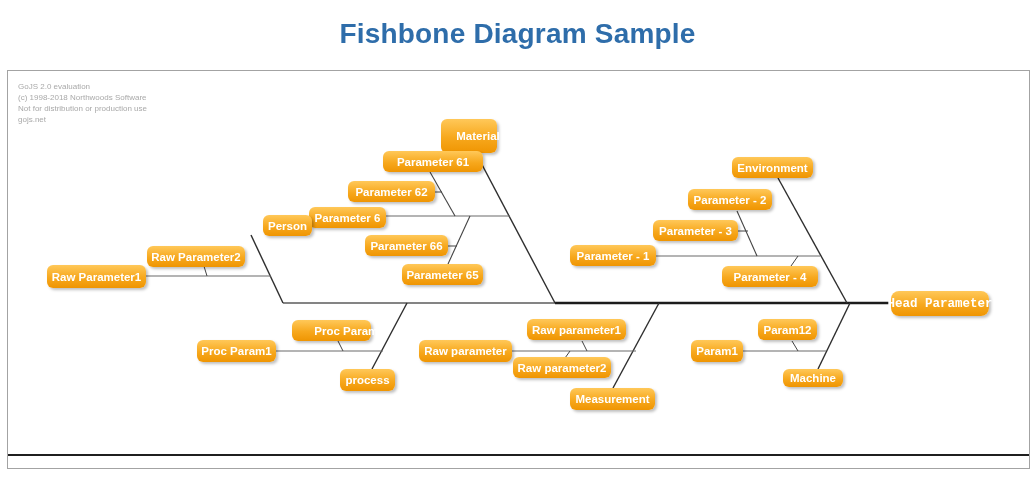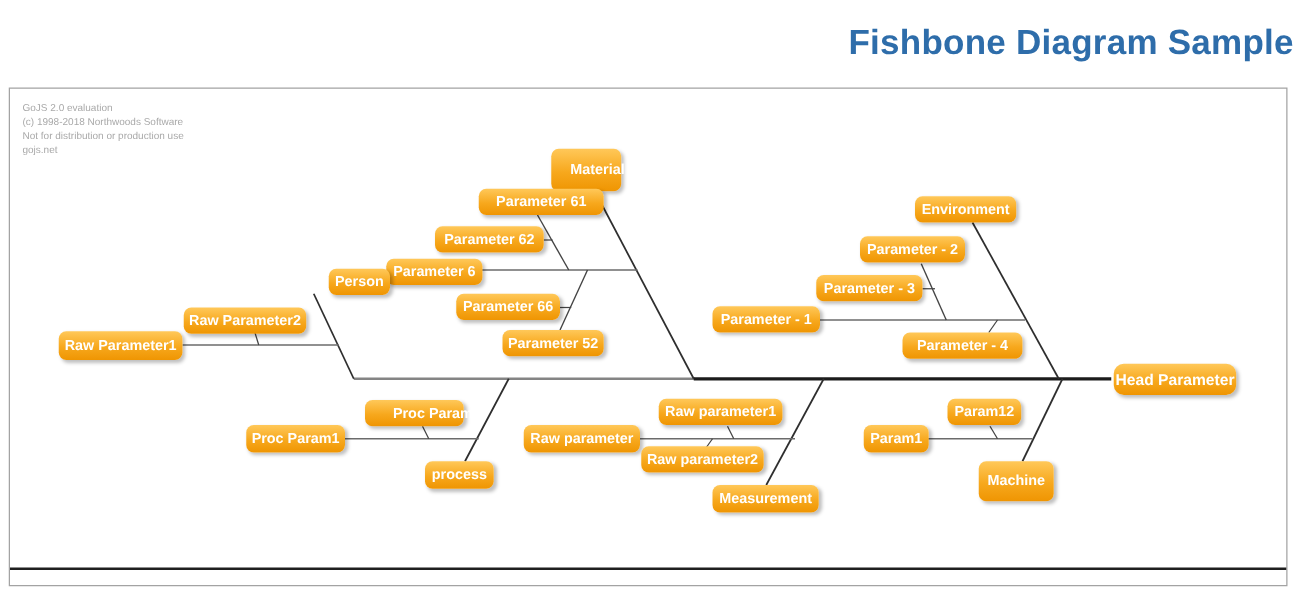--- a/index.html
+++ b/index.html
@@ -1,21 +1,21 @@
 <!DOCTYPE html>
 <html><head>
 <meta charset="utf-8">
 <style>
   html,body{margin:0;padding:0;}
   body{
     width:1035px;height:478px;position:relative;background:#ffffff;
     font-family:"Liberation Sans",sans-serif;overflow:hidden;
   }
   .page-title{
-    position:absolute;left:0;top:18px;width:100%;text-align:right;
+    position:absolute;left:0;top:18px;width:100%;text-align:center;
     font-size:28px;font-weight:bold;color:#2e6daa;letter-spacing:0.2px;
   }
   .canvas{
     position:absolute;left:7px;top:70px;width:1021px;height:397px;
     border:1px solid #a3a3a3;background:#ffffff;
   }
   .bottom-divider{
     position:absolute;left:8px;top:454px;width:1021px;height:0;
     border-top:2px solid #1f1f1f;
   }
@@ -75,40 +75,40 @@
     <line x1="272" y1="351" x2="383" y2="351" stroke="#6b6b6b" stroke-width="1.2"></line>
     <line x1="338" y1="341" x2="343" y2="351" stroke="#444444" stroke-width="1"></line>
     <line x1="511" y1="351" x2="636" y2="351" stroke="#6b6b6b" stroke-width="1.2"></line>
     <line x1="582" y1="341" x2="587" y2="351" stroke="#444444" stroke-width="1"></line>
     <line x1="565" y1="358" x2="570" y2="351" stroke="#444444" stroke-width="1"></line>
     <line x1="742" y1="351" x2="826" y2="351" stroke="#6b6b6b" stroke-width="1.2"></line>
     <line x1="792" y1="341" x2="798" y2="351" stroke="#444444" stroke-width="1"></line>
   </svg>
 
 <div id="node-layer">
-    <div class="node head" style="left: 891px; top: 291px; width: 98px; height: 25px;">Head Parameter</div>
+    <div class="node head" style="left: 891px; top: 291px; width: 98px; height: 25px; font-family: Liberation Mono, monospace;">Head Parameter</div>
     <div class="node" style="left: 441px; top: 119px; width: 56px; height: 34px; padding-left: 18px;">Material</div>
     <div class="node" style="left: 383px; top: 151px; width: 100px; height: 21px;">Parameter 61</div>
     <div class="node" style="left: 348px; top: 181px; width: 87px; height: 21px;">Parameter 62</div>
     <div class="node" style="left: 277px; top: 207px; width: 77px; height: 21px; margin-left: 32px;">Parameter 6</div>
     <div class="node" style="left: 365px; top: 235px; width: 83px; height: 21px;">Parameter 66</div>
-    <div class="node" style="left: 402px; top: 264px; width: 81px; height: 21px;">Parameter 52</div>
+    <div class="node" style="left: 402px; top: 264px; width: 81px; height: 21px;">Parameter 65</div>
     <div class="node" style="left: 221px; top: 215px; width: 49px; height: 21px; margin-left: 42px;">Person</div>
     <div class="node" style="left: 147px; top: 246px; width: 98px; height: 21px;">Raw Parameter2</div>
     <div class="node" style="left: 47px; top: 265px; width: 99px; height: 23px;">Raw Parameter1</div>
     <div class="node" style="left: 732px; top: 157px; width: 81px; height: 21px;">Environment</div>
     <div class="node" style="left: 688px; top: 189px; width: 84px; height: 21px;">Parameter - 2</div>
     <div class="node" style="left: 653px; top: 220px; width: 85px; height: 21px;">Parameter - 3</div>
     <div class="node" style="left: 570px; top: 245px; width: 86px; height: 21px;">Parameter - 1</div>
     <div class="node" style="left: 722px; top: 266px; width: 96px; height: 21px;">Parameter - 4</div>
     <div class="node" style="left: 292px; top: 320px; width: 79px; height: 21px; padding-left: 36px;">Proc Param2</div>
     <div class="node" style="left: 197px; top: 340px; width: 79px; height: 22px;">Proc Param1</div>
     <div class="node" style="left: 340px; top: 369px; width: 55px; height: 22px;">process</div>
     <div class="node" style="left: 527px; top: 319px; width: 99px; height: 21px;">Raw parameter1</div>
     <div class="node" style="left: 419px; top: 340px; width: 93px; height: 22px;">Raw parameter</div>
     <div class="node" style="left: 513px; top: 357px; width: 98px; height: 21px;">Raw parameter2</div>
     <div class="node" style="left: 570px; top: 388px; width: 85px; height: 22px;">Measurement</div>
     <div class="node" style="left: 758px; top: 319px; width: 59px; height: 21px;">Param12</div>
     <div class="node" style="left: 691px; top: 340px; width: 52px; height: 22px;">Param1</div>
-    <div class="node" style="left: 783px; top: 369px; width: 60px; height: 32px;">Machine</div>
+    <div class="node" style="left: 783px; top: 369px; width: 60px; height: 18px;">Machine</div>
   </div>
 
 <div class="bottom-divider"></div>
 
 </body></html>

